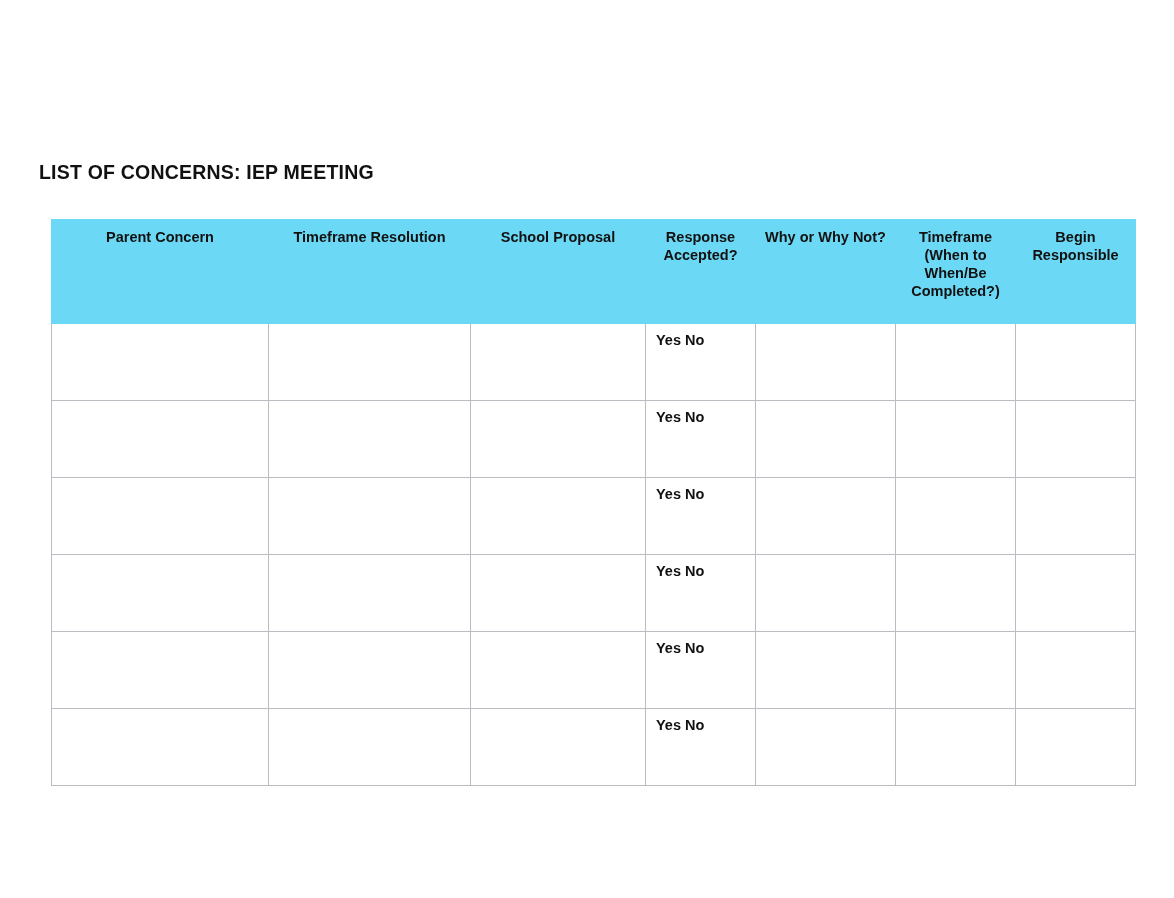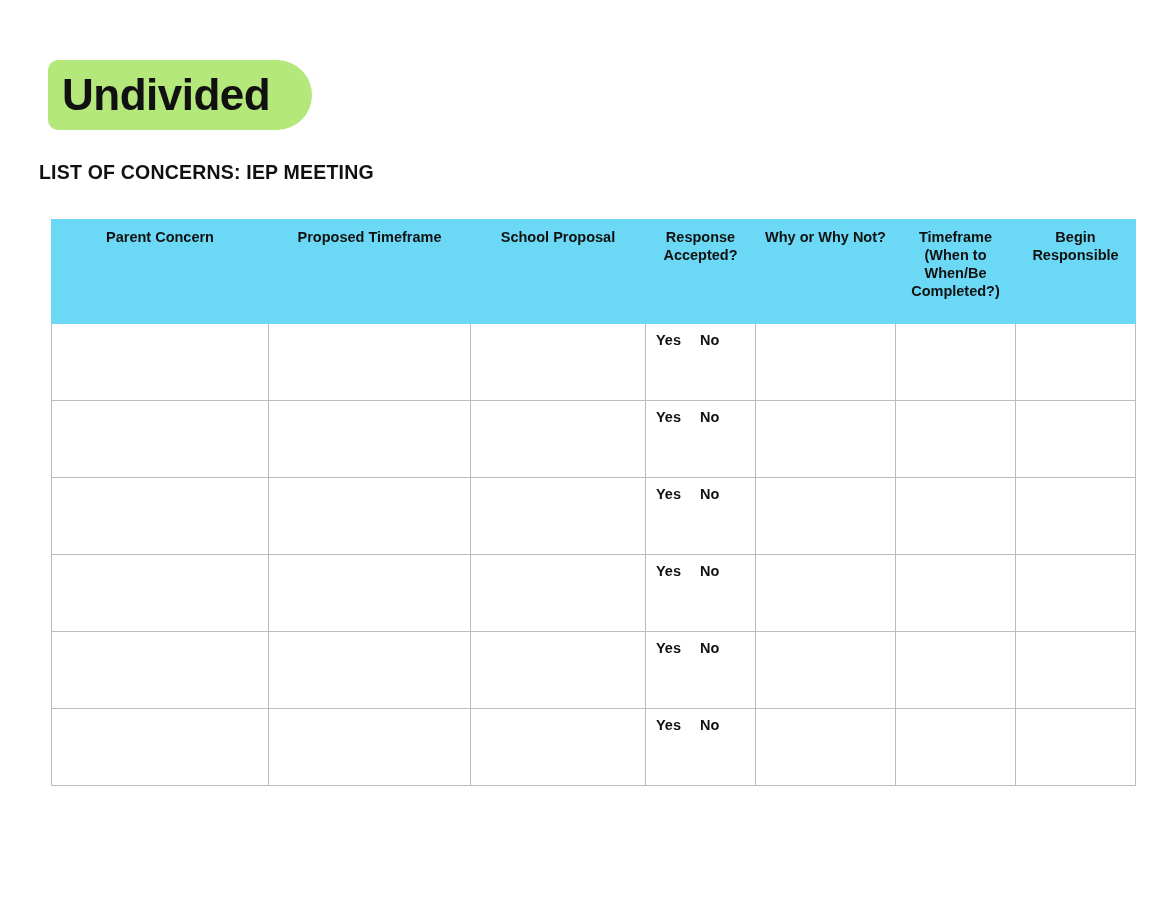--- a/index.html
+++ b/index.html
@@ -79,55 +79,52 @@
     padding: 8px 10px;
     box-sizing: border-box;
     background: #ffffff;
   }
   td.yesno {
     font-size: 14.5px;
     font-weight: 700;
     color: #111111;
     white-space: nowrap;
   }
-  td.yesno .yes { margin-right: 19px; }
+  td.yesno .yes { margin-right: 4px; }
   
   col.c0 { width: 217px; }
   col.c1 { width: 202px; }
   col.c2 { width: 175px; }
   col.c3 { width: 110px; }
   col.c4 { width: 140px; }
   col.c5 { width: 120px; }
   col.c6 { width: 120px; }
 </style>
 </head>
 <body>
 
 <div class="page">
 
-  <div class="logo-pill">
-    <span class="logo-text">Undivided</span>
-  </div>
 
   <div class="doc-title">LIST OF CONCERNS: IEP MEETING</div>
 
   <table class="concerns">
     <colgroup>
       <col class="c0">
         <col class="c1">
         <col class="c2">
         <col class="c3">
         <col class="c4">
         <col class="c5">
         <col class="c6">
     </colgroup>
     <thead>
       <tr>
         <th>Parent Concern</th>
-        <th>Proposed Timeframe</th>
+        <th>Timeframe Resolution</th>
         <th>School Proposal</th>
         <th>Response Accepted?</th>
         <th>Why or Why Not?</th>
         <th>Timeframe (When to When/Be Completed?)</th>
         <th>Begin Responsible</th>
       </tr>
     </thead>
     <tbody>
       <tr>
         <td></td>

